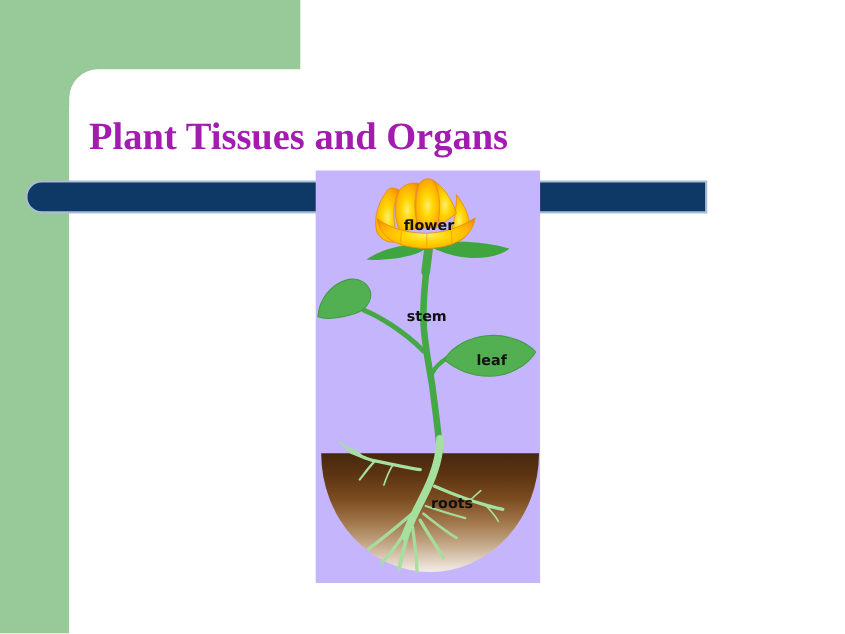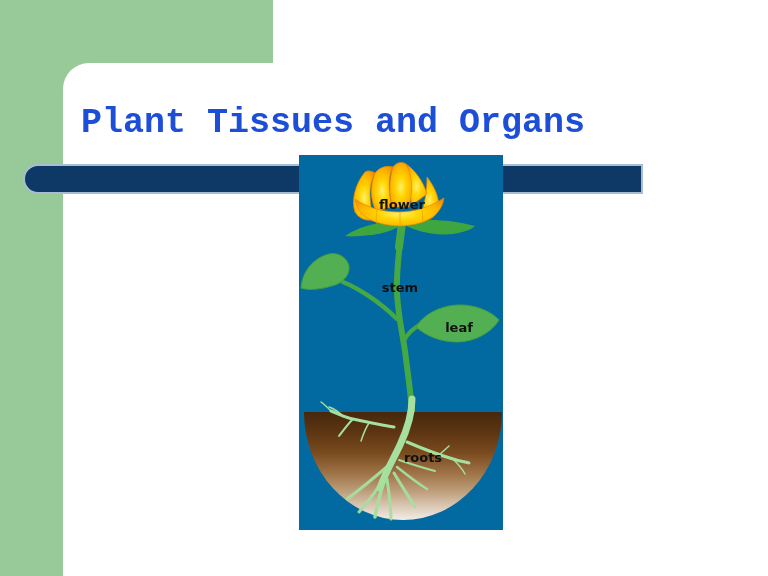--- a/index.html
+++ b/index.html
@@ -20,36 +20,36 @@
   }
 
   
   .content{
     position:absolute;left:63px;top:63px;right:0;bottom:0;
     background:#ffffff;border-top-left-radius:26px;z-index:1;
   }
 
   .title{
     position:absolute;left:18px;top:43px;margin:0;
-    font-family:Liberation Mono, monospace;
+    font-family:Liberation Serif, serif;
     font-size:35px;font-weight:bold;letter-spacing:0px;
-    color:#1d4ed8;white-space:nowrap;line-height:1;
+    color:#a21caf;white-space:nowrap;line-height:1;
   }
 
   
   .navy-bar{
     position:absolute;left:23px;top:164px;width:616px;height:26px;
     background:#0E3866;border:2px solid #A9BDD2;
     border-radius:15px 0 0 15px;z-index:2;
   }
 
   
   .plant-panel{
-    position:absolute;left:299px;top:155px;width:204px;height:375px;
-    background:#0369a1;z-index:3;
+    position:absolute;left:287px;top:155px;width:204px;height:375px;
+    background:#c4b5fd;z-index:3;
   }
   .plant-panel svg{display:block;}
 
   .diagram-label{
     font-family:"DejaVu Sans",sans-serif;
     font-size:13px;font-weight:700;fill:#111111;
   }
 </style>
 </head>
 <body>

